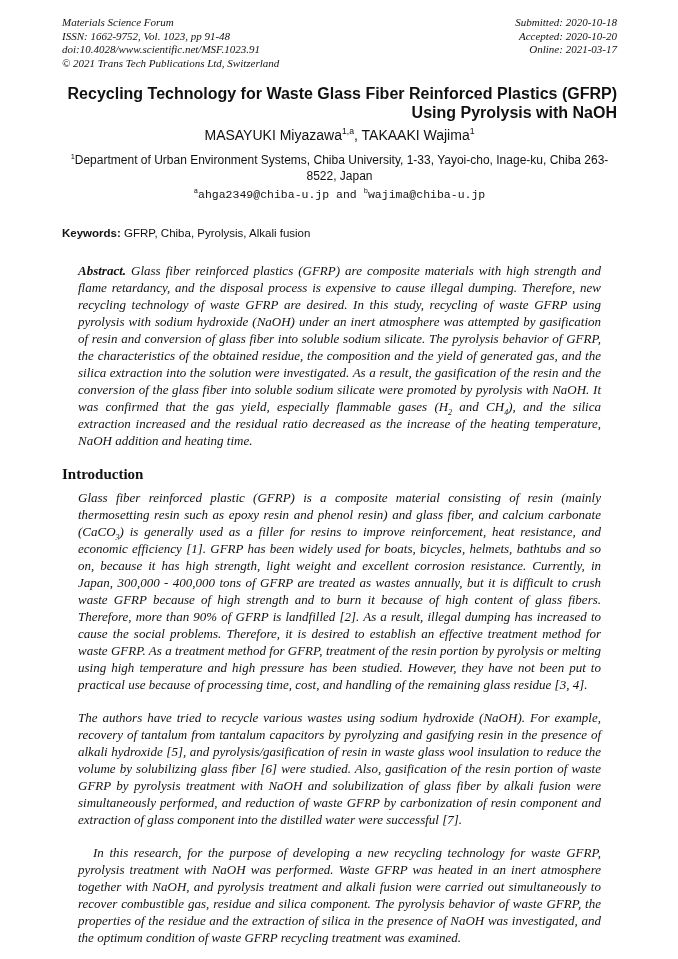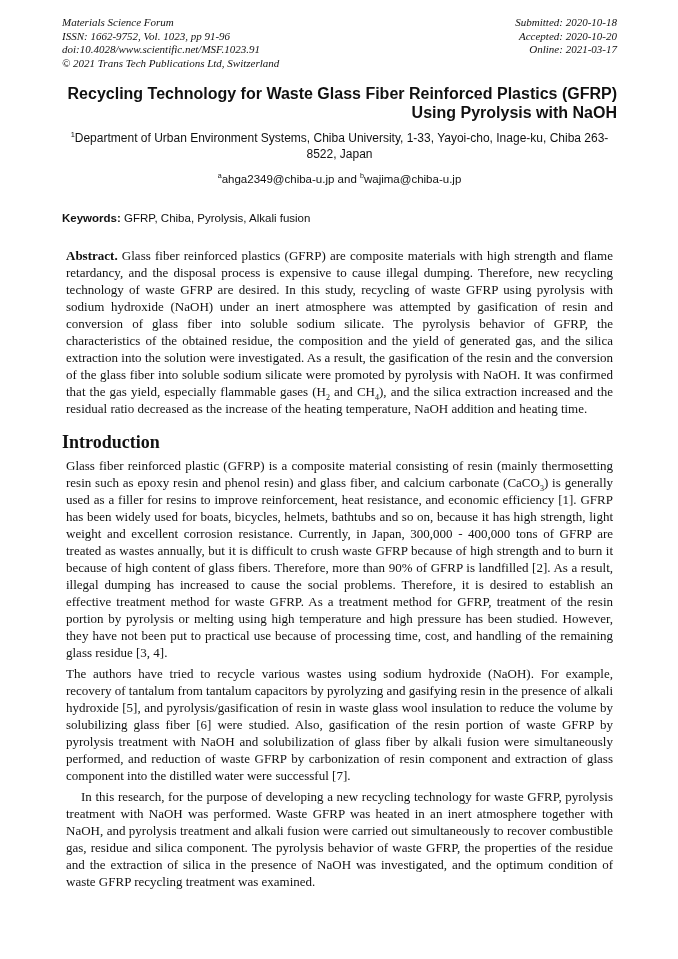--- a/index.html
+++ b/index.html
@@ -44,78 +44,80 @@
     line-height: 18px;
   }
   .affiliation {
     margin-top: 9px;
     text-align: center;
     font-family: "Liberation Sans", sans-serif;
     font-size: 12px;
     line-height: 15.5px;
   }
   .emails {
-    margin-top: 10px;
+    margin-top: 3px;
     text-align: center;
-    font-family: Liberation Sans, sans-serif;
+    font-family: Liberation Mono, monospace;
     font-size: 11.5px;
     line-height: 15px;
   }
   
   .keywords {
     margin-top: 24px;
     font-family: "Liberation Sans", sans-serif;
     font-size: 11.5px;
     line-height: 15px;
   }
   .keywords .label { font-weight: bold; margin-top: 40px; }
   
   .abstract, .body-p {
     font-family: "Liberation Serif", serif;
     font-size: 13px;
     line-height: 17px;
     text-align: justify;
-    margin: 4px;
+    margin: 16px;
+    font-style: italic;
   }
   .abstract { margin-top: 21px; }
   .abstract .label { font-weight: bold; }
   .section-heading {
     margin-top: 17px;
     font-family: "Liberation Serif", serif;
     font-weight: bold;
-    font-size: 18px;
+    font-size: 15px;
     line-height: 17px;
   }
   .body-p.first { margin-top: 6px; }
   .body-p.indent { text-indent: 15px; }
   
   .sup { vertical-align: super; font-size: 0.62em; line-height: 0; }
   .sub { vertical-align: sub;   font-size: 0.62em; line-height: 0; }
 </style>
 </head>
 <body>
 
 <div class="page">
 
   <div class="pub-header">
     <div class="left">
       <div>Materials Science Forum</div>
-      <div>ISSN: 1662-9752, Vol. 1023, pp 91-96</div>
+      <div>ISSN: 1662-9752, Vol. 1023, pp 91-48</div>
       <div>doi:10.4028/www.scientific.net/MSF.1023.91</div>
       <div>© 2021 Trans Tech Publications Ltd, Switzerland</div>
     </div>
     <div class="right">
       <div>Submitted: 2020-10-18</div>
       <div>Accepted: 2020-10-20</div>
       <div>Online: 2021-03-17</div>
     </div>
   </div>
 
   <div class="title"><span>Recycling Technology for Waste Glass Fiber Reinforced Plastics (GFRP)</span><br><span>Using Pyrolysis with NaOH</span></div>
 
+  <div class="authors"><span>MASAYUKI Miyazawa</span><span class="sup">1,a</span><span>, </span><span>TAKAAKI Wajima</span><span class="sup">1</span></div>
 
   <div class="affiliation"><span class="sup">1</span><span>Department of Urban Environment Systems, Chiba University, 1-33, Yayoi-cho, Inage-ku, Chiba 263-8522, Japan</span></div>
 
   <div class="emails"><span class="sup">a</span><span>ahga2349@chiba-u.jp</span><span> and </span><span class="sup">b</span><span>wajima@chiba-u.jp</span></div>
 
   <div class="keywords"><span class="label">Keywords:</span><span> GFRP, Chiba, Pyrolysis, Alkali fusion</span></div>
 
   <p class="abstract"><span class="label">Abstract.</span><span> Glass fiber reinforced plastics (GFRP) are composite materials with high strength and flame retardancy, and the disposal process is expensive to cause illegal dumping. Therefore, new recycling technology of waste GFRP are desired. In this study, recycling of waste GFRP using pyrolysis with sodium hydroxide (NaOH) under an inert atmosphere was attempted by gasification of resin and conversion of glass fiber into soluble sodium silicate. The pyrolysis behavior of GFRP, the characteristics of the obtained residue, the composition and the yield of generated gas, and the silica extraction into the solution were investigated. As a result, the gasification of the resin and the conversion of the glass fiber into soluble sodium silicate were promoted by pyrolysis with NaOH. It was confirmed that the gas yield, especially flammable gases (H</span><span class="sub">2</span><span> and CH</span><span class="sub">4</span><span>), and the silica extraction increased and the residual ratio decreased as the increase of the heating temperature, NaOH addition and heating time.</span></p>
 
   <div class="section-heading">Introduction</div>

